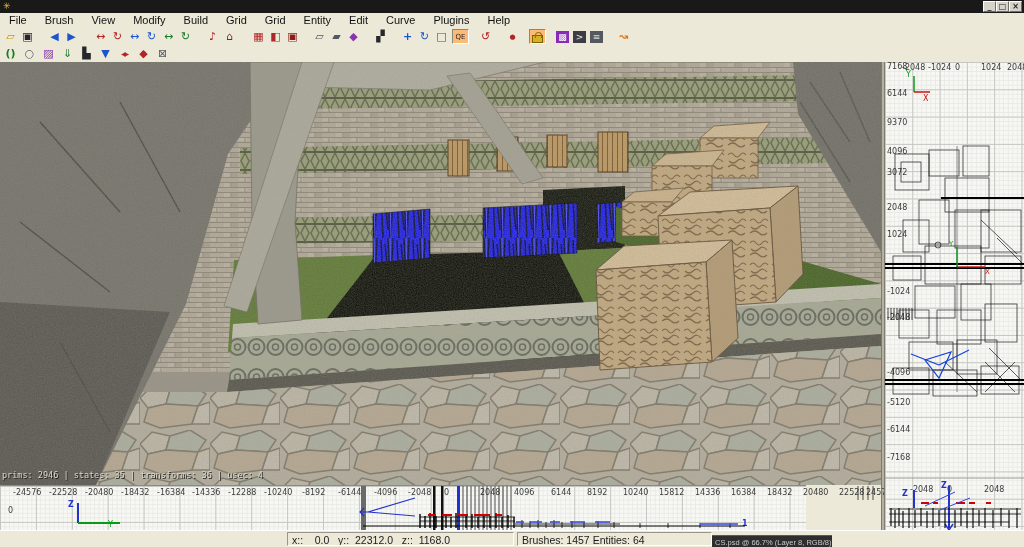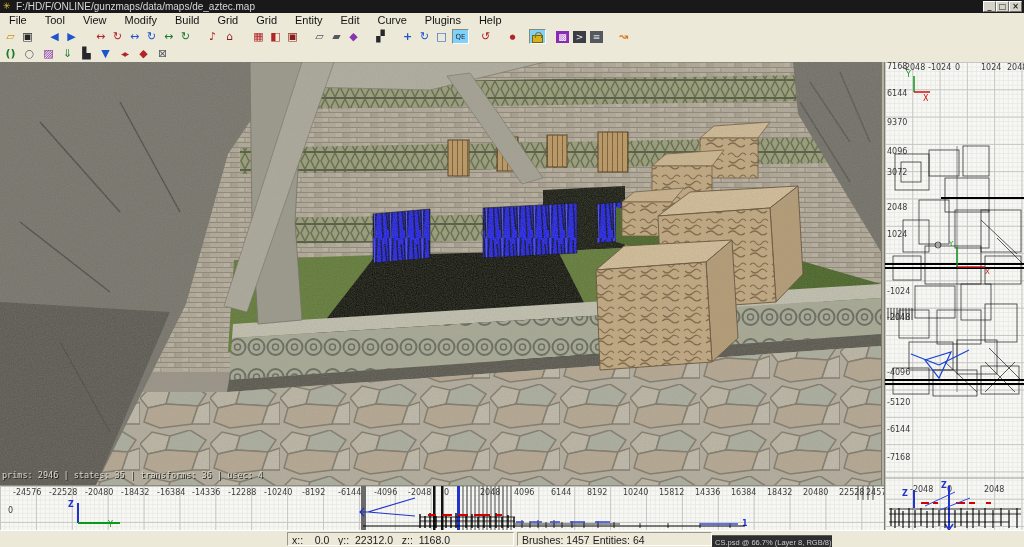--- a/index.html
+++ b/index.html
@@ -25,64 +25,63 @@
        display:flex;align-items:center}
   .icon{width:17px;height:15px;display:flex;align-items:center;justify-content:center;
         font:11px "DejaVu Sans",sans-serif;flex:0 0 auto;position:relative}
   .ic-gold{color:#c8960c}.ic-dark{color:#26262c}.ic-blue{color:#1c55cc}.ic-red{color:#b02525}
   .ic-dkred{color:#8b1d1d}.ic-green{color:#1d7a2d}.ic-purple{color:#8a35b0}.ic-gray{color:#55585e}
   .ic-orange{color:#e07818;font-weight:bold}
   .ic-texwin{background:#8a2bb8;color:#fff;width:13px;height:12px;margin:0 2px;font-size:9px}
   .ic-conwin{background:#3c3c44;color:#eee;width:13px;height:12px;margin:0 2px;font-size:9px}
   .ic-entwin{background:#55585e;color:#ddd;width:13px;height:12px;margin:0 2px;font-size:9px}
   .sm{font-size:7px}.xsm{font-size:6px;letter-spacing:-1px}
-  .pressed{border:1px solid;border-color:#8a8878 #fff #fff #8a8878;background:#7dd3fc;box-sizing:border-box}
+  .pressed{border:1px solid;border-color:#8a8878 #fff #fff #8a8878;background:#fdba74;box-sizing:border-box}
   .g10{margin-left:10px}.g12{margin-left:12px}.g8{margin-left:8px}.g2{margin-left:2px}
   #lockicon .lockbody{width:9px;height:6px;background:#d8b020;border:1px solid #7a6408;margin-top:4px}
   #lockicon .lockarch{position:absolute;top:2px;left:5px;width:5px;height:5px;border:1.5px solid #8a7410;
                       border-bottom:none;border-radius:4px 4px 0 0}
   
   #viewport{left:0;top:62px;width:881px;height:423px;background:#9a9488;overflow:hidden}
   #vpstats{left:2px;top:408px;color:#d8d8cd;font:8.5px "DejaVu Sans Mono",monospace;
            text-shadow:1px 1px 0 #1e1e1a;white-space:nowrap}
   #vdivider{left:881px;top:62px;width:3px;height:468px;background:#b4b0a2;border-left:1px solid #7e7a6e}
   
   .gridv{background-color:#f7f7f4;
     background-image:
       linear-gradient(#c6c6c2 1px,transparent 1px),linear-gradient(90deg,#c6c6c2 1px,transparent 1px),
       linear-gradient(#e9e9e5 1px,transparent 1px),linear-gradient(90deg,#e9e9e5 1px,transparent 1px)}
-  #sideview{left:0;top:485px;width:939px;height:45px;border-top:1px solid #8e8a7e;
+  #sideview{left:0;top:485px;width:806px;height:45px;border-top:1px solid #8e8a7e;
             background-size:35.9px 35.9px,35.9px 35.9px,4.49px 4.49px,4.49px 4.49px}
   #rightpanel{left:884px;top:62px;width:140px;height:468px;border-left:1px solid #807c70;
               background-size:27.3px 27.3px,27.3px 27.3px,4.55px 4.55px,4.55px 4.55px}
   .rl{position:absolute;font:8px "DejaVu Sans",sans-serif;color:#3a3a3a;white-space:nowrap}
   .axY{color:#0a9a1a}.axX{color:#cc1010}.axZ{color:#2233cc;font-weight:bold}
   
   #statusbar{left:0;top:530px;width:1024px;height:17px;background:#ece9d8;border-top:1px solid #fff}
   .seg{position:absolute;top:1px;height:14px;border:1px solid;border-color:#9a9688 #fff #fff #9a9688;
        font:10.5px "Liberation Sans",sans-serif;color:#1a1a1a;line-height:14px;padding-left:4px;
        white-space:pre;overflow:hidden;box-sizing:border-box}
   #psdbox{position:absolute;left:712px;top:4px;width:114px;height:13px;background:#2e2e2e;
           color:#c9c9c9;font:7.5px "Liberation Sans",sans-serif;line-height:13px;padding:0 3px;
           white-space:nowrap;overflow:hidden;border-top:1px solid #5a5a5a}
 </style>
 </head>
 <body>
 
 <div class="abs" id="titlebar">
   <span class="abs" id="appicon">✳</span>
-  <span class="abs" id="titletext">F:/HD/F/ONLINE/gunzmaps/data/maps/de_aztec.map</span>
   <div class="abs winbtn" style="left:983px">_</div>
   <div class="abs winbtn" style="left:996px">□</div>
   <div class="abs winbtn" style="left:1009px">×</div>
 </div>
 
 <div class="abs" id="menubar">
   <span class="menuitem">File</span>
-  <span class="menuitem">Tool</span>
+  <span class="menuitem">Brush</span>
   <span class="menuitem">View</span>
   <span class="menuitem">Modify</span>
   <span class="menuitem">Build</span>
   <span class="menuitem">Grid</span>
   <span class="menuitem">Grid</span>
   <span class="menuitem">Entity</span>
   <span class="menuitem">Edit</span>
   <span class="menuitem">Curve</span>
   <span class="menuitem">Plugins</span>
   <span class="menuitem">Help</span>

